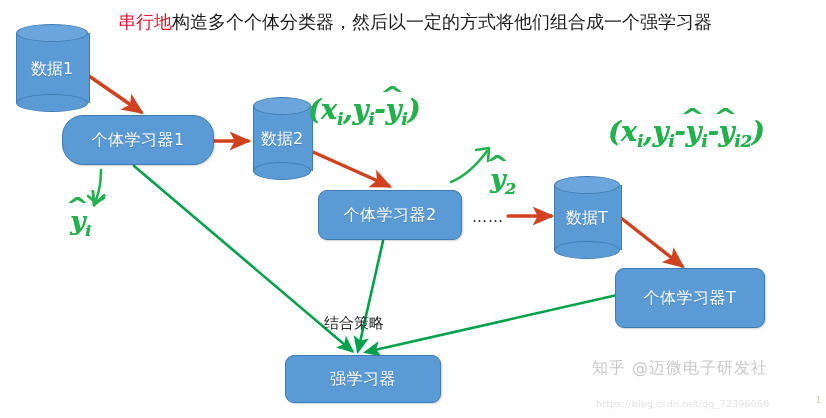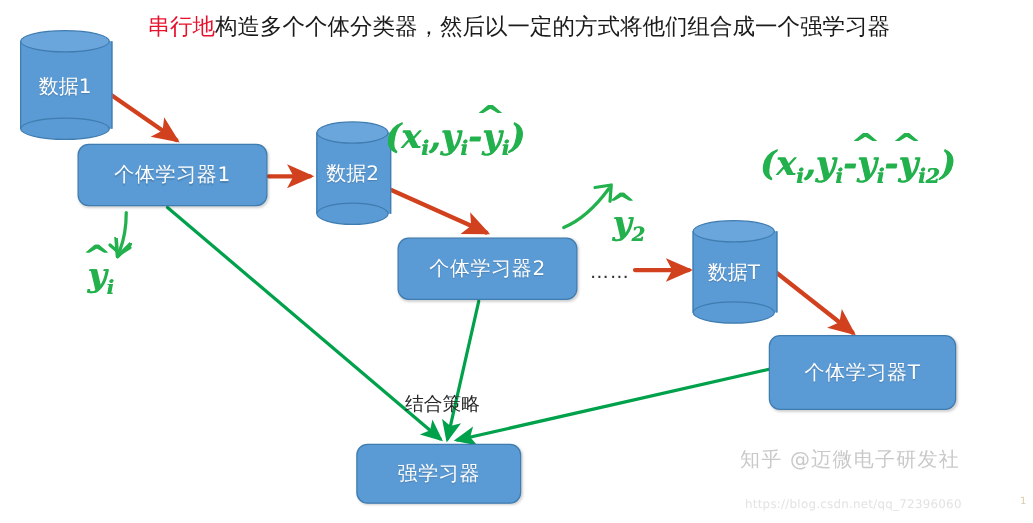--- a/index.html
+++ b/index.html
@@ -229,27 +229,27 @@
   <div class="cyl" style="left:554px; top:176px; width:66px; height:83px;">
     <div class="cyl-body"></div>
     <div class="cyl-bottom"></div>
     <div class="cyl-top"></div>
     <div class="cyl-label">
       <span>数据</span>
       <span>T</span>
     </div>
   </div>
 
-  <div class="node" style="left:62px; top:115px; width:152px; height:50px;">个体学习器1</div>
+  <div class="node" style="left:62px; top:115px; width:152px; height:50px;border-radius:21px;">个体学习器1</div>
 
   <div class="node" style="left:318px; top:190px; width:144px; height:50px;">个体学习器2</div>
 
   <div class="node" style="left:615px; top:268px; width:150px; height:60px;">个体学习器T</div>
 
-  <div class="node" style="left:285px; top:355px; width:132px; height:48px;">强学习器</div>
+  <div class="node" style="left:285px; top:355px; width:156px; height:48px;">强学习器</div>
 
   <div class="ellipsis-dots" style="left:472px; top:208px;">……</div>
 
   <div class="plainlabel" style="left:324px; top:314px;">结合策略</div>
 
 
   <div class="hand" style="left:308px; top:94px; font-size:27px;">(<span>x</span><sub>i</sub>,<span>y</span><sub>i</sub>‑<span class="hat">y</span><sub>i</sub>)</div>
 
   <div class="hand" style="left:608px; top:116px; font-size:27px;">(<span>x</span><sub>i</sub>,<span>y</span><sub>i</sub>‑<span class="hat">y</span><sub>i</sub>‑<span class="hat">y</span><sub>i2</sub>)</div>
 

